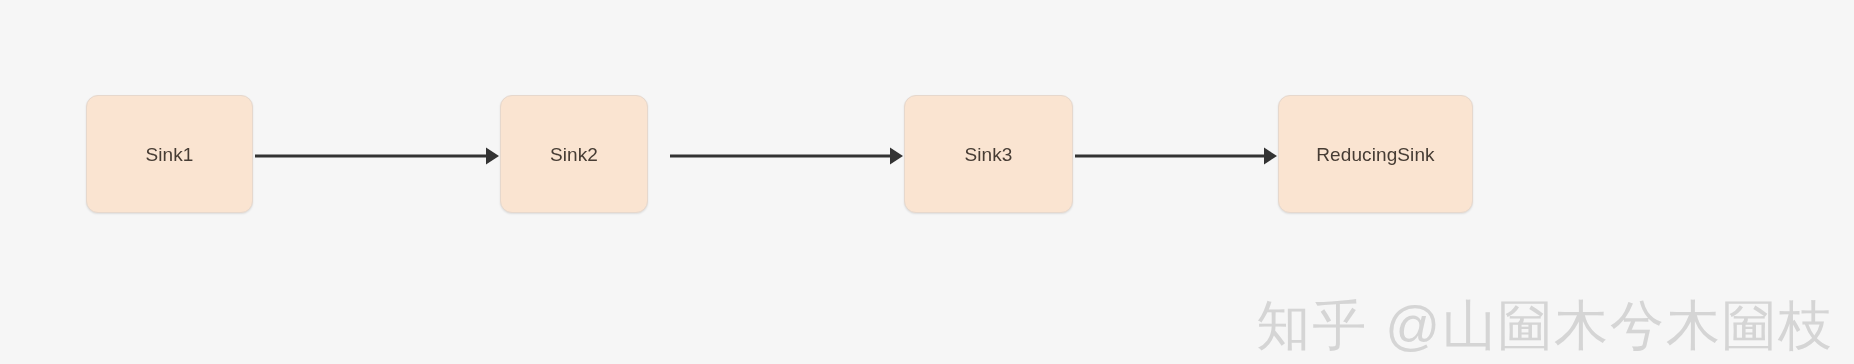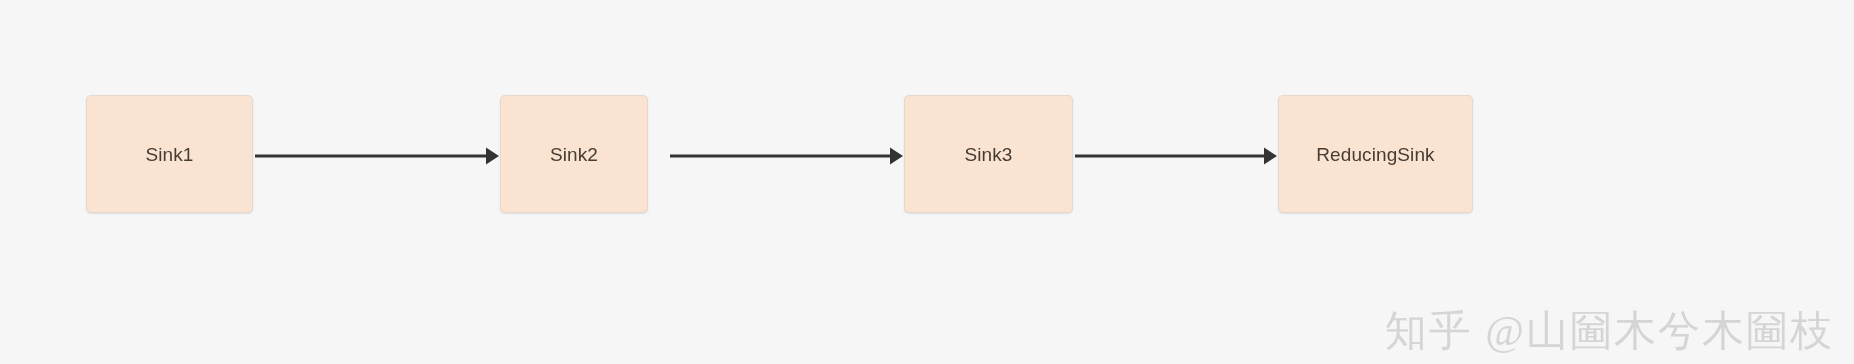--- a/index.html
+++ b/index.html
@@ -20,21 +20,21 @@
     height: 364px;
     background: #f6f6f6;
   }
 
   
   .node {
     position: absolute;
     box-sizing: border-box;
     background: #fae4d1;
     border: 1.6px solid #e6d8cd;
-    border-radius: 5px;
+    border-radius: 12px;
     display: flex;
     align-items: center;
     justify-content: center;
     box-shadow: 0 1px 2px rgba(0,0,0,0.10);
   }
   .node-label {
     font-family: "Liberation Sans", sans-serif;
     font-size: 19px;
     color: #463c34;
     letter-spacing: 0.1px;
@@ -63,22 +63,22 @@
   .edge-head {
     fill: #333333;
     stroke: none;
   }
 
   
   .watermark {
     position: absolute;
     right: 20px;
     bottom: 12px;
-    font-family: Liberation Serif, serif;
-    font-size: 42px;
+    font-family: Liberation Sans, sans-serif;
+    font-size: 54px;
     color: #d5d5d5;
     letter-spacing: 2px;
     white-space: nowrap;
     line-height: 1;
     user-select: none;
   }
 </style>
 </head>
 <body>
 

